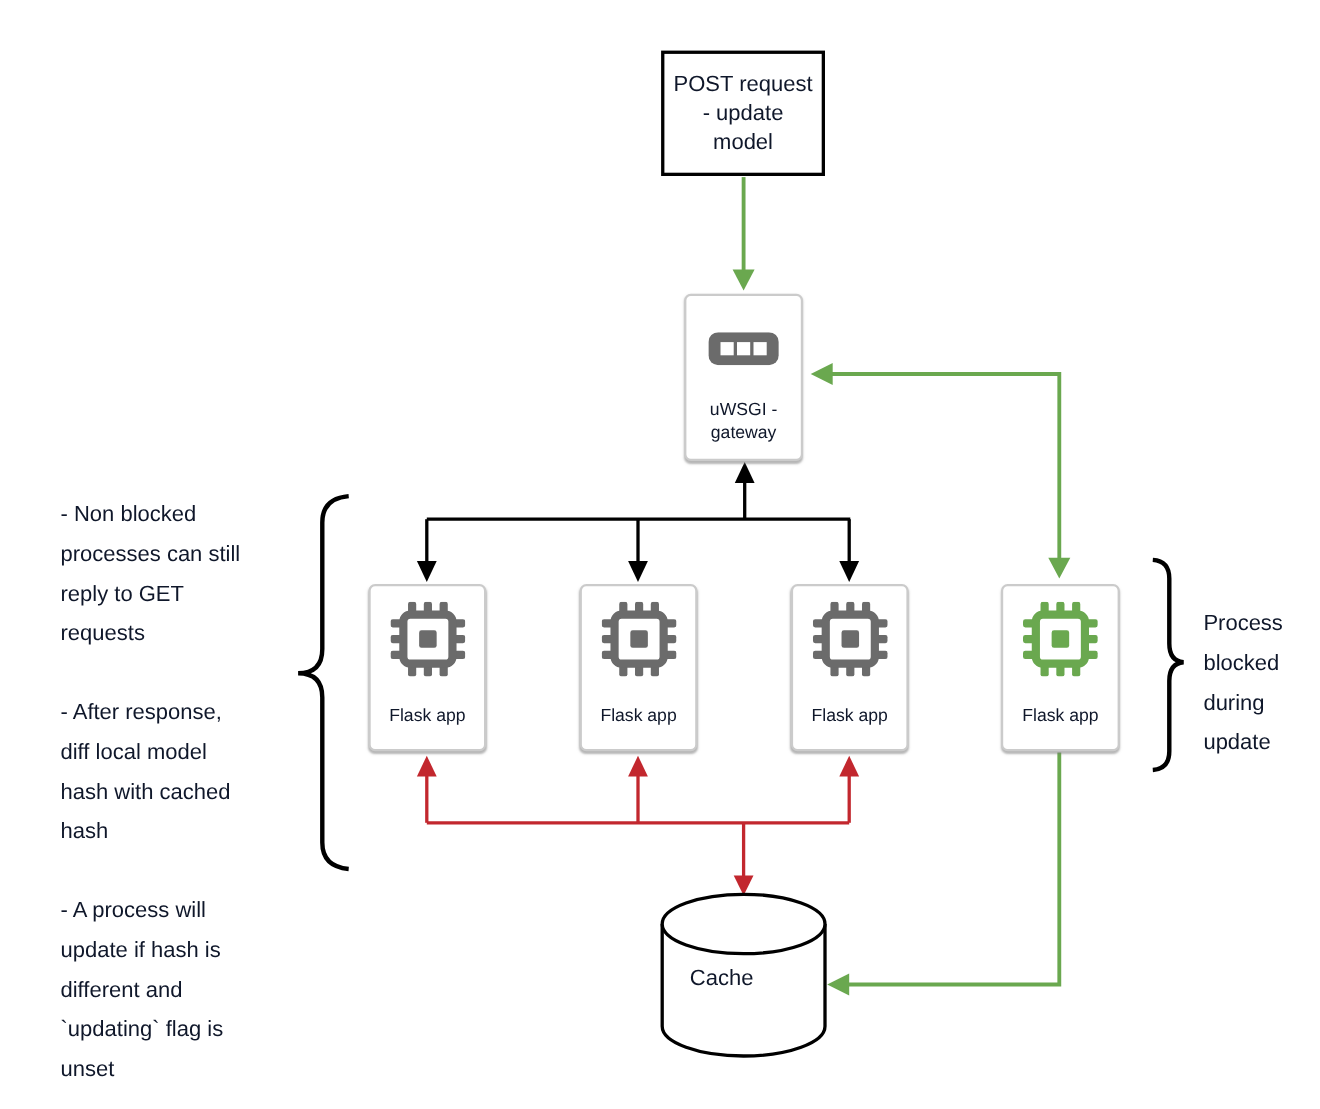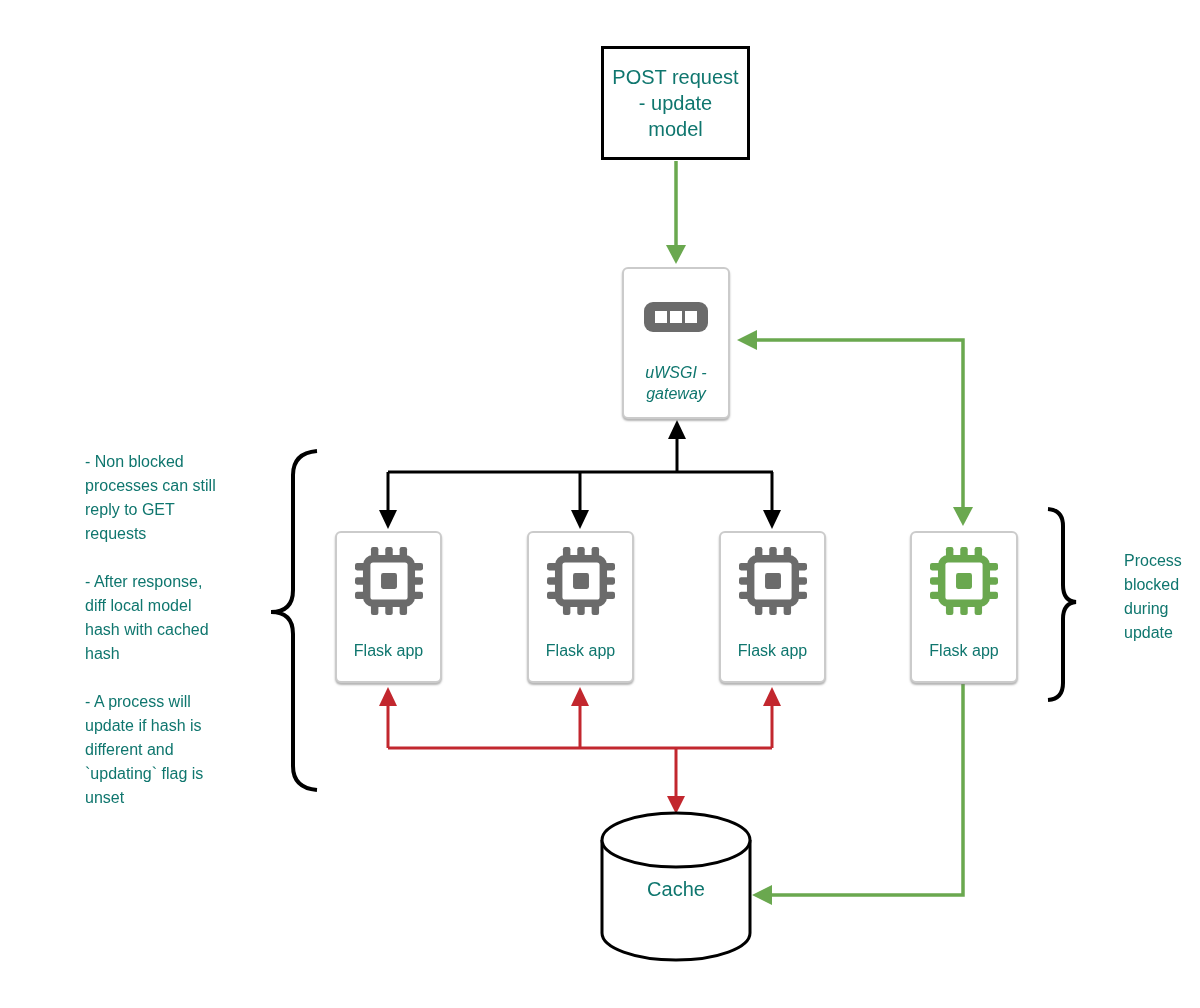--- a/index.html
+++ b/index.html
@@ -2,21 +2,21 @@
 <html><head>
 <meta charset="utf-8">
 <style>
   html, body { margin: 0; padding: 0; background: #ffffff; }
   .canvas {
     position: relative;
     width: 1200px;
     height: 1008px;
     background: #ffffff;
     font-family: "Liberation Sans", sans-serif;
-    color: #0f766e;
+    color: #0f172a;
     overflow: hidden;
   }
   .overlay { position: absolute; left: 0; top: 0; }
 
   .node { position: absolute; background: #ffffff; box-sizing: border-box; }
 
   .post-box {
     border: 3px solid #000000;
     display: flex; align-items: center; justify-content: center;
   }
@@ -26,21 +26,21 @@
     box-shadow: 0 2px 2px rgba(120,120,120,0.55);
   }
   .app-box .icon { position: absolute; left: 50%; transform: translateX(-50%); line-height: 0; }
   .app-box .label { position: absolute; left: 0; right: 0; text-align: center; }
 
   .label { white-space: pre-line; }
   .lg { font-size: 20px; line-height: 26px; }
   .sm { font-size: 16px; line-height: 21px; }
   .center { text-align: center; }
 
-  .annotation { position: absolute; font-size: 16px; line-height: 24px; white-space: pre-line; margin-left: 30px; }
+  .annotation { position: absolute; font-size: 20px; line-height: 36px; white-space: pre-line; }
   .right-notes { background: #ffffff; }
 
   .cache-label { position: absolute; text-align: center; font-size: 20px; }
 
   .cpu-gray { color: #6b6b6b; }
   .cpu-green { color: #6aa84f; }
 </style>
 </head>
 <body>
 
@@ -110,21 +110,21 @@
 
   <div class="node app-box" style="left:622px; top:267px; width:108px; height:152px;">
     <span class="icon" style="top:33px;">
       <svg width="64" height="30" viewBox="0 0 64 30">
         <rect x="0" y="0" width="64" height="30" rx="9" fill="#6b6b6b"></rect>
         <rect x="11" y="9" width="12" height="12" fill="#ffffff"></rect>
         <rect x="26" y="9" width="12" height="12" fill="#ffffff"></rect>
         <rect x="41" y="9" width="12" height="12" fill="#ffffff"></rect>
       </svg>
     </span>
-    <div class="label sm" style="bottom:13px;font-style:italic;">uWSGI -
+    <div class="label sm" style="bottom:13px;">uWSGI -
 gateway</div>
   </div>
 
   <div class="node app-box" style="left:335px; top:531px; width:107px; height:152px;">
     <span class="icon cpu-gray" style="top:14px;">
       <svg width="68" height="68" viewBox="0 0 64 64">
         <g fill="currentColor">
           <rect x="15" y="0" width="7" height="12" rx="2"></rect>
             <rect x="28.5" y="0" width="7" height="12" rx="2"></rect>
             <rect x="42" y="0" width="7" height="12" rx="2"></rect>
@@ -210,21 +210,21 @@
             <rect x="52" y="28.5" width="12" height="7" rx="2"></rect>
             <rect x="52" y="42" width="12" height="7" rx="2"></rect>
         </g>
         <rect x="11" y="11" width="42" height="42" rx="6" fill="#ffffff" stroke="currentColor" stroke-width="7"></rect>
         <rect x="24.5" y="24.5" width="15" height="15" rx="2" fill="currentColor"></rect>
       </svg>
     </span>
     <div class="label sm" style="bottom:20px;">Flask app</div>
   </div>
 
-  <div class="cache-label" style="left:616px; top:878px; width:120px;text-align:center;">Cache</div>
+  <div class="cache-label" style="left:596px; top:878px; width:120px;text-align:center;">Cache</div>
 
   <div class="annotation" style="left:55px; top:450px; width:200px;">- Non blocked
 processes can still
 reply to GET
 requests
 
 - After response,
 diff local model
 hash with cached
 hash

